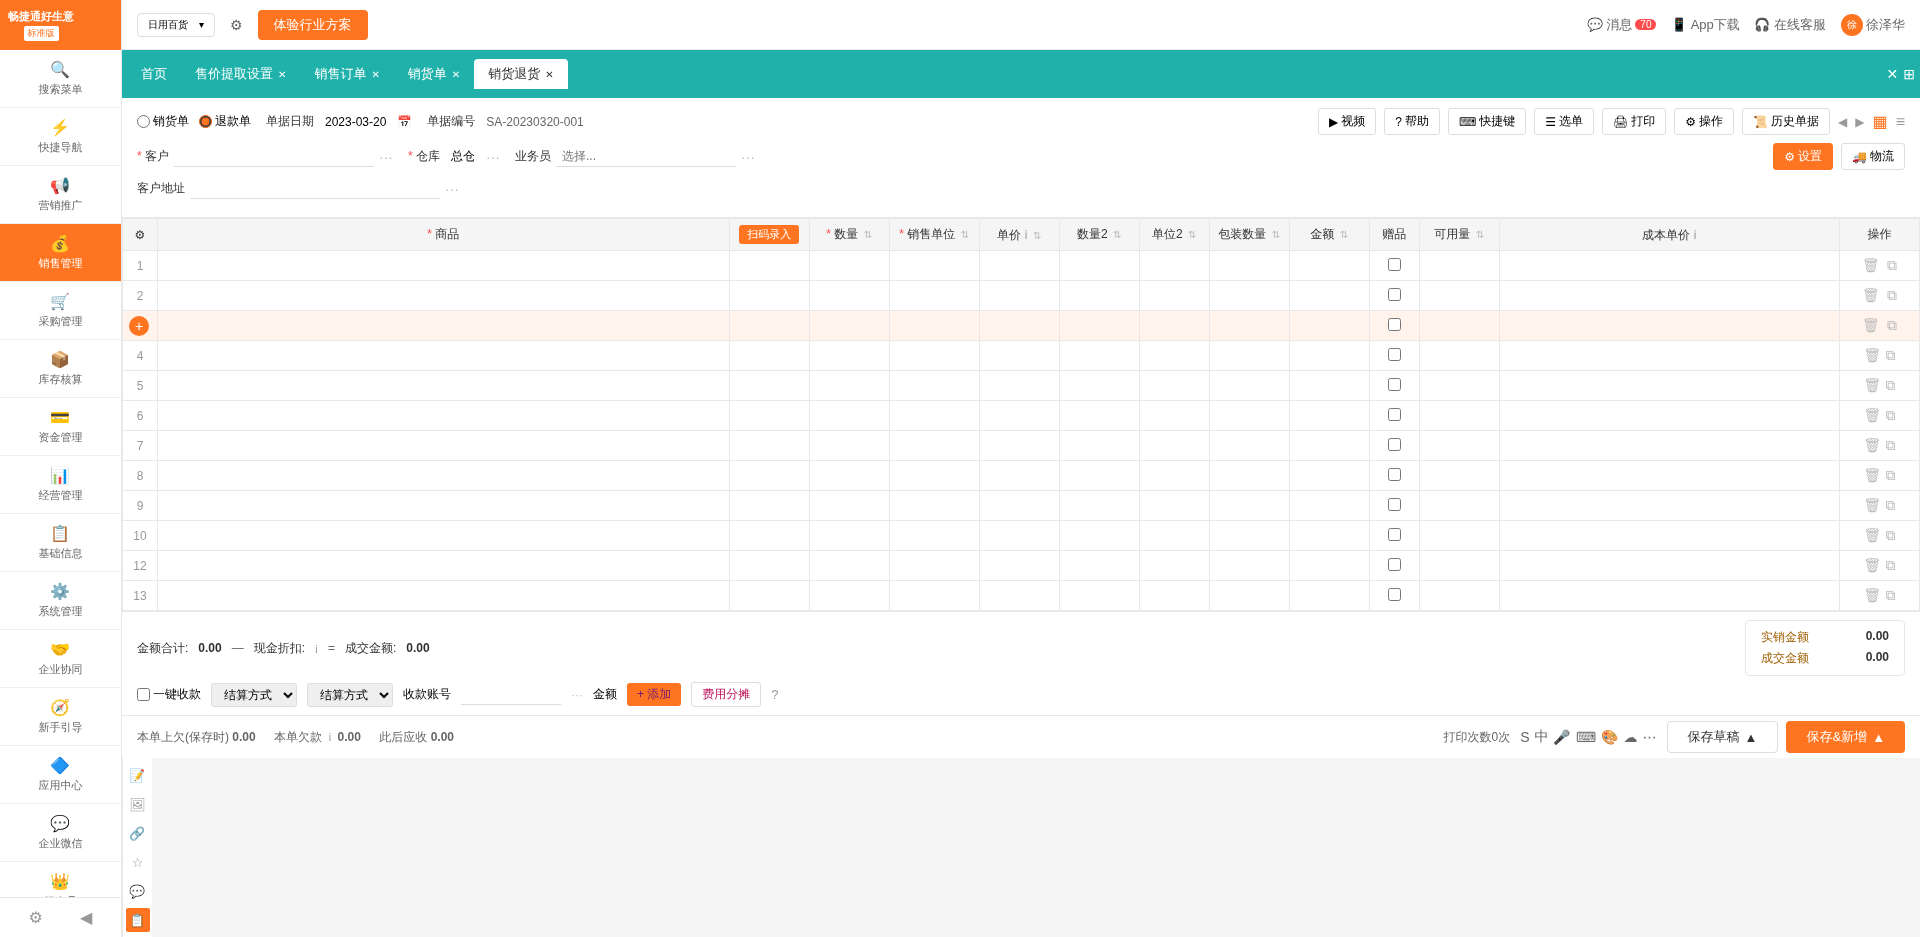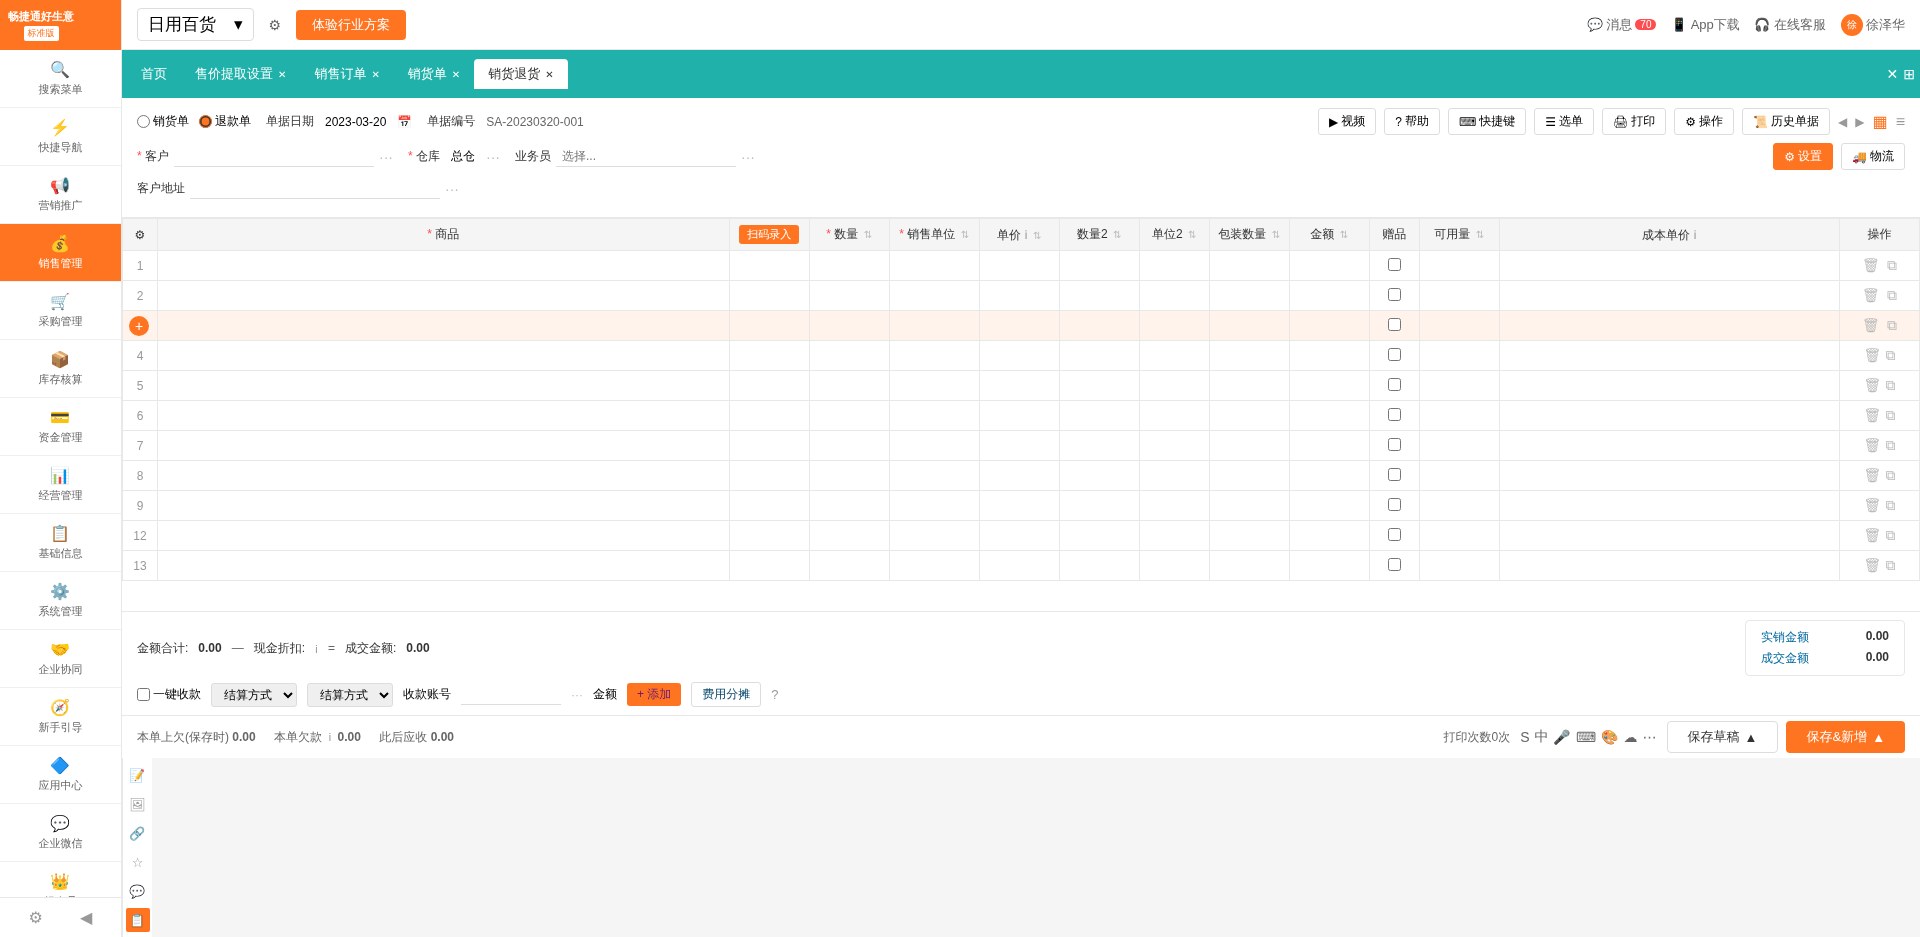--- a/index.html
+++ b/index.html
@@ -16,21 +16,21 @@
     .sidebar-item.active .label { color: #fff; }
     .sidebar-bottom { display: flex; justify-content: space-around; padding: 10px; border-top: 1px solid #e8e8e8; }
     .sidebar-bottom .icon { font-size: 16px; color: #999; cursor: pointer; }
 
     
     .main { flex: 1; display: flex; flex-direction: column; overflow: hidden; }
 
     
     .topbar { height: 50px; background: #fff; display: flex; align-items: center; justify-content: space-between; padding: 0 15px; border-bottom: 1px solid #e8e8e8; }
     .topbar-left { display: flex; align-items: center; gap: 10px; }
-    .topbar-selector { display: flex; align-items: center; gap: 18px; border: 1px solid #ddd; border-radius: 4px; padding: 4px 10px; cursor: pointer; font-size: 17px; }
+    .topbar-selector { display: flex; align-items: center; gap: 11px; border: 1px solid #ddd; border-radius: 4px; padding: 4px 10px; cursor: pointer; font-size: 10px; }
     .topbar-btn-primary { background: #ff7420; color: #fff; border: none; border-radius: 4px; padding: 6px 16px; cursor: pointer; font-size: 13px; }
     .topbar-right { display: flex; align-items: center; gap: 15px; font-size: 13px; color: #666; }
     .topbar-right .badge { background: #ff4d4f; color: #fff; border-radius: 10px; padding: 0 5px; font-size: 10px; }
 
     
     .tabs { display: flex; background: #20b2aa; align-items: center; height: 48px; padding: 0 5px; }
     .tab { padding: 6px 14px; color: #fff; cursor: pointer; font-size: 13px; display: flex; align-items: center; gap: 5px; border-radius: 4px 4px 0 0; }
     .tab.active { background: #fff; color: #333; border-radius: 4px 4px 0 0; }
     .tab .close { font-size: 10px; cursor: pointer; }
     .tabs-right { margin-left: auto; display: flex; gap: 5px; }
@@ -69,27 +69,27 @@
     
     .bottom-area { background: #fff; border-top: 1px solid #e8e8e8; padding: 8px 15px; }
     .bottom-row1 { display: flex; align-items: center; gap: 10px; margin-bottom: 6px; }
     .amount-label { color: #333; }
     .amount-val { color: #333; font-weight: bold; }
     .minus-icon { color: #666; }
     .equals-icon { color: #666; }
     .bottom-row2 { display: flex; align-items: center; gap: 10px; }
     .checkbox-small { display: flex; align-items: center; gap: 3px; }
     .add-btn { background: #ff7420; color: #701a75; border: none; border-radius: 3px; padding: 3px 10px; cursor: pointer; font-size: 12px; }
-    .split-btn { background: #fff; border: 1px solid #ddd; border-radius: 3px; padding: 3px 10px; cursor: pointer; font-size: 12px; color: #0c4a6e; }
+    .split-btn { background: #fff; border: 1px solid #ddd; border-radius: 3px; padding: 3px 10px; cursor: pointer; font-size: 12px; color: #be185d; }
 
     
     .status-bar { display: flex; align-items: center; justify-content: space-between; background: #fff; border-top: 1px solid #e8e8e8; padding: 5px 15px; font-size: 12px; color: #666; }
     .status-bar-right { display: flex; gap: 10px; align-items: center; }
     .summary-row { display: flex; justify-content: space-between; gap: 20px; }
-    .summary-label { color: #0369a1; }
+    .summary-label { color: #a16207; }
     .summary-val { color: #333; font-weight: bold; }
 
     
     .save-btns { display: flex; gap: 8px; }
     .save-draft-btn { background: #fff; border: 1px solid #ddd; border-radius: 4px; padding: 6px 20px; cursor: pointer; font-size: 13px; color: #333; display: flex; align-items: center; gap: 5px; }
     .save-new-btn { background: #ff7420; color: #fff; border: none; border-radius: 4px; padding: 6px 20px; cursor: pointer; font-size: 13px; display: flex; align-items: center; gap: 5px; }
 
     
     .right-action-panel { width: 30px; background: #fff; border-left: 1px solid #e8e8e8; display: flex; flex-direction: column; align-items: center; padding: 5px 2px; gap: 5px; }
     .right-action-icon { width: 24px; height: 24px; display: flex; align-items: center; justify-content: center; cursor: pointer; color: #999; font-size: 13px; }
@@ -533,20 +533,36 @@
               <td></td>
               <td></td>
               <td></td>
               <td class="checkbox-cell"><input type="checkbox" style=""></td>
               <td></td>
               <td></td>
               <td><span class="action-icon">🗑</span><span class="action-icon">⧉</span></td>
             </tr>
           <tr>
               <td class="row-num">9</td>
+              <td></td>
+              <td></td>
+              <td></td>
+              <td></td>
+              <td></td>
+              <td></td>
+              <td></td>
+              <td></td>
+              <td></td>
+              <td class="checkbox-cell"><input type="checkbox" style=""></td>
+              <td></td>
+              <td></td>
+              <td><span class="action-icon">🗑</span><span class="action-icon">⧉</span></td>
+            </tr>
+          <tr>
+              <td class="row-num">10</td>
               <td></td>
               <td></td>
               <td></td>
               <td></td>
               <td></td>
               <td></td>
               <td></td>
               <td></td>
               <td></td>
               <td class="checkbox-cell"><input type="checkbox" style=""></td>

